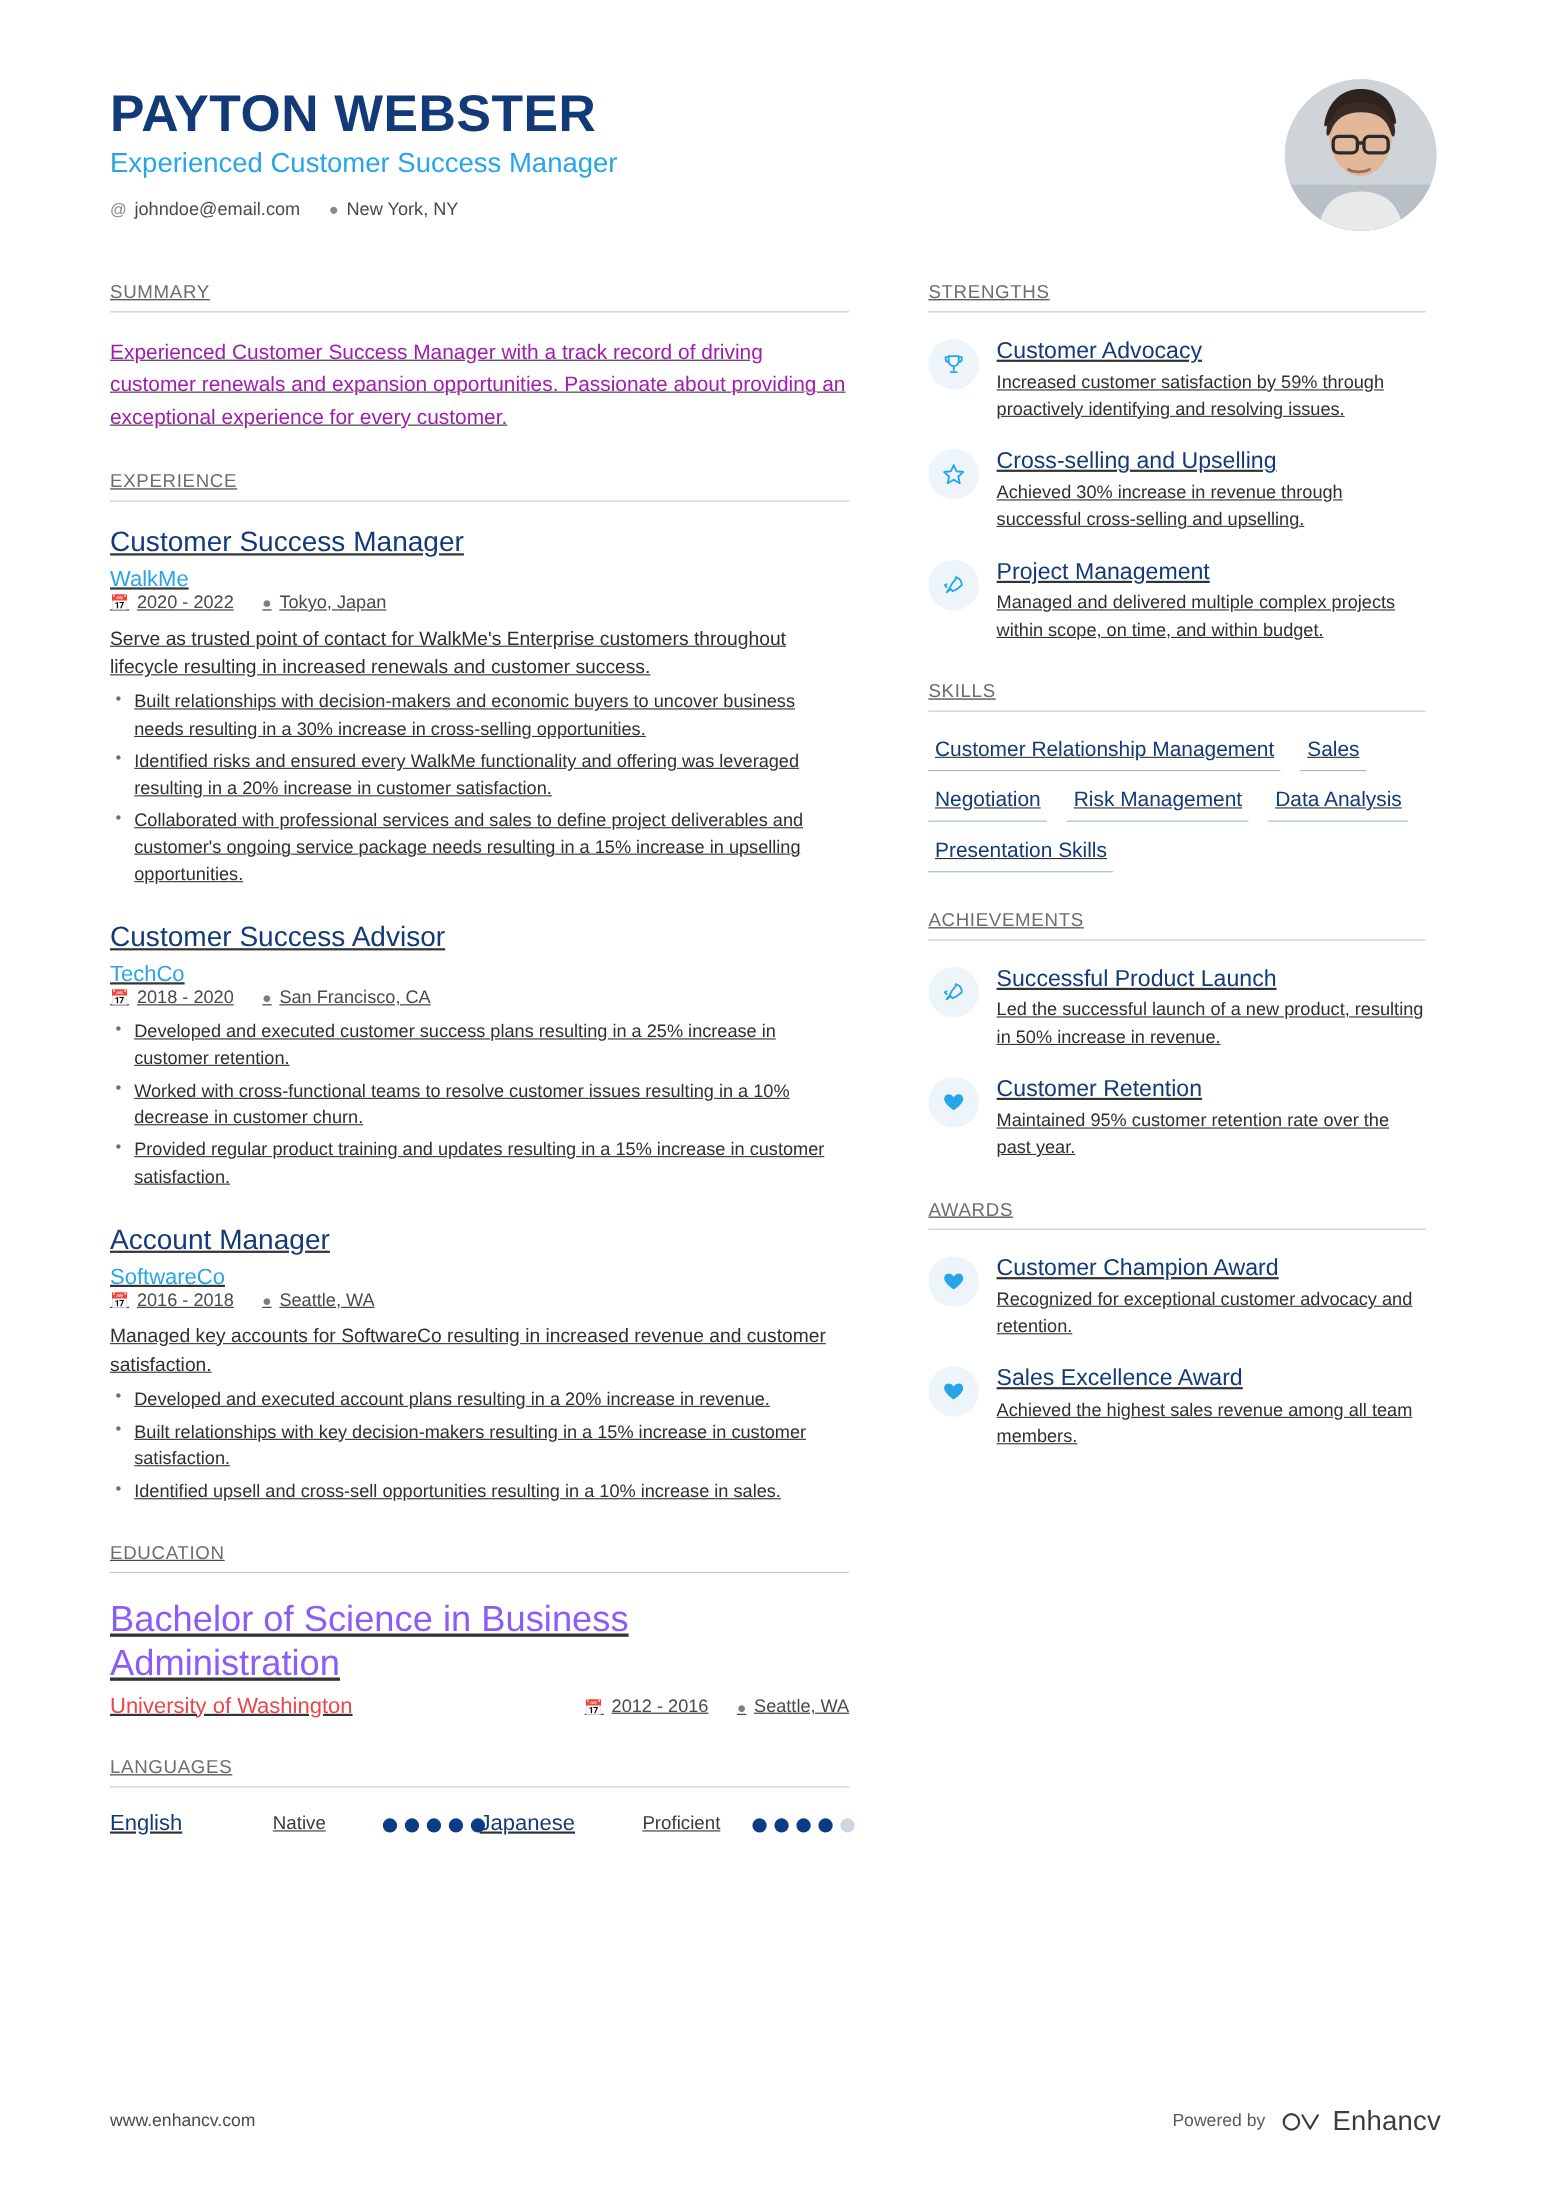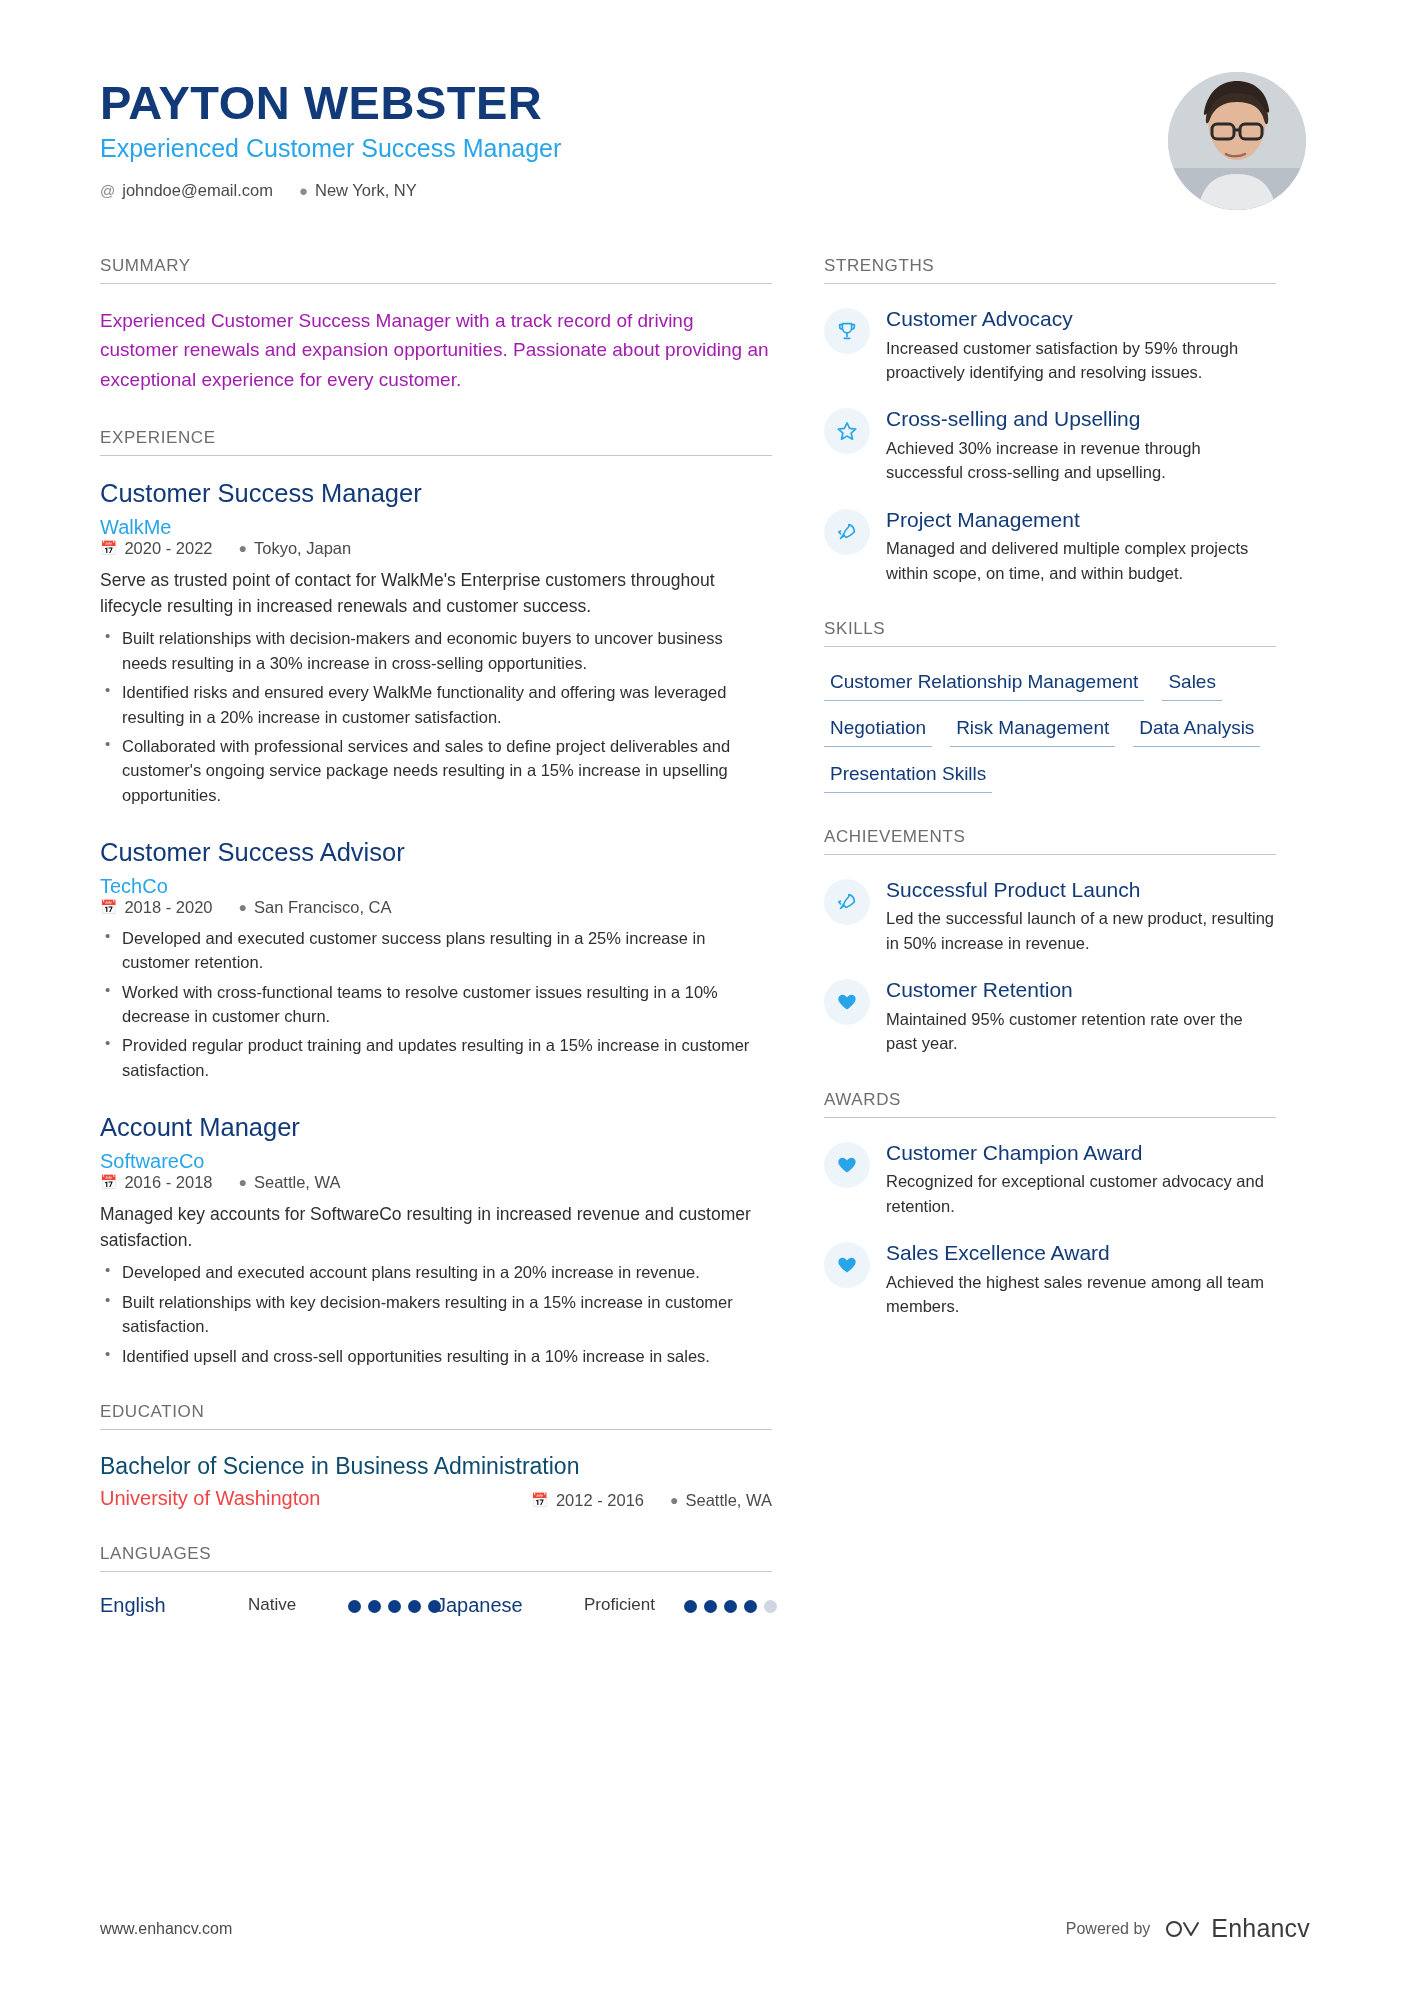--- a/index.html
+++ b/index.html
@@ -69,22 +69,23 @@
     flex: 0 0 auto;
     position: relative;
     background: #c8ccd2;
     margin-right: 4px;
   }
   .avatar svg { display: block; width: 100%; height: 100%; }
 
   
   .columns {
     display: flex;
-    gap: 52px;
+    gap: 72px;
     margin-top: 46px;
+    text-decoration: underline;
   }
   .col-left { width: 672px; flex: 0 0 672px; }
   .col-right { width: 452px; flex: 0 0 452px; }
 
   .section-title {
     font-size: 17px;
     letter-spacing: 0.6px;
     color: #6d6d6d;
     text-transform: uppercase;
     padding-bottom: 7px;
@@ -155,22 +156,22 @@
     content: "\2022";
     position: absolute;
     left: -17px;
     top: -1px;
     color: #6f6f6f;
     font-size: 15px;
   }
 
   
   .edu-title {
-    font-size: 23px;
-    color: #0c4a6e;
+    font-size: 33px;
+    color: #8b5cf6;
     line-height: 1.22;
     margin: 0 0 7px 0;
     font-weight: normal;
     max-width: 560px;
   }
   .edu-meta { display: flex; align-items: baseline; }
   .school {
     font-size: 20px;
     color: #ef4444;
     flex: 1 1 auto;

